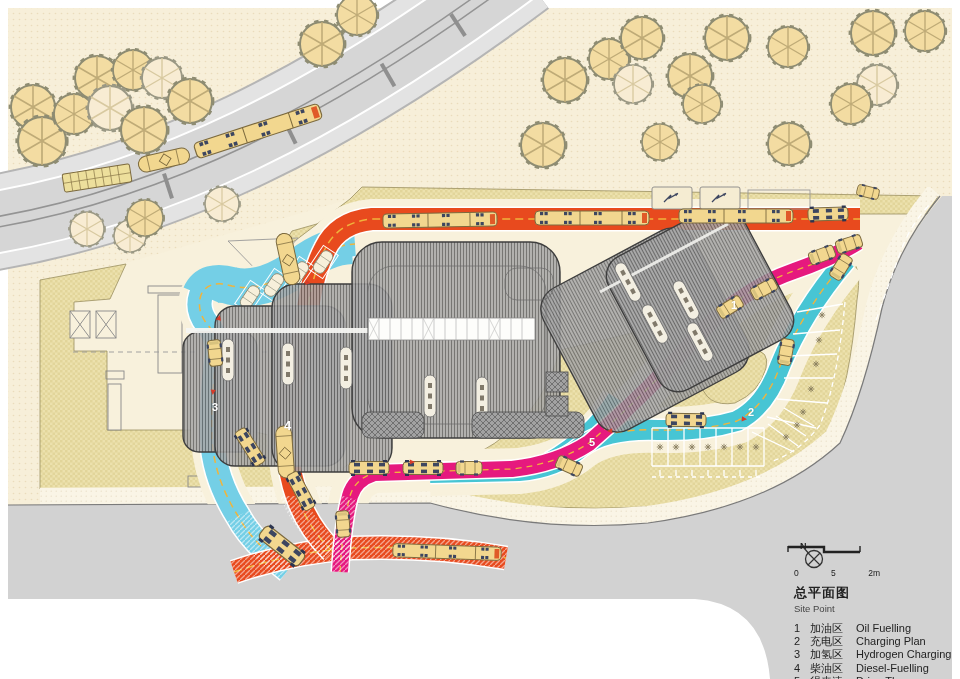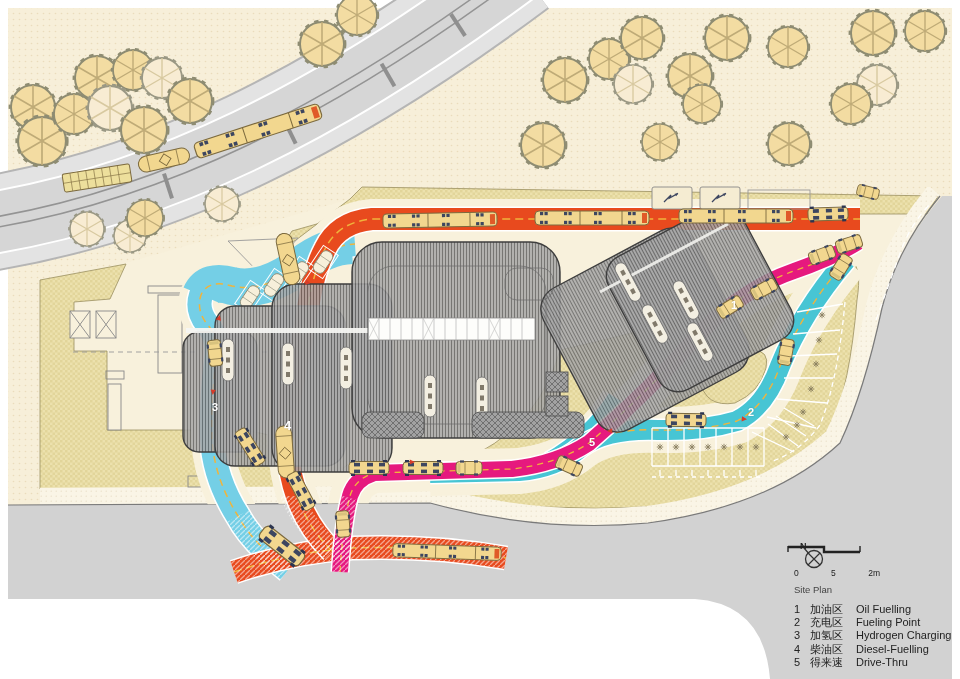--- a/index.html
+++ b/index.html
@@ -433,31 +433,32 @@
         <circle cx="14" cy="15" r="8.5" fill="none" stroke="#333" stroke-width="1.3"></circle>
         <path d="M8,9 L20,21 M20,9 L8,21 M10,11 L4,4" stroke="#333" stroke-width="1.2"></path>
       </svg>
     </div>
   </div>
   <div class="scale-labels">
     <span>0</span>
     <span>5</span>
     <span>2m</span>
   </div>
-  <div class="title-en">Site Plan</div>
+  <div class="title-zh">总平面图</div>
+  <div class="title-en">Site Point</div>
   <div class="rows">
     <div class="row">
       <span class="num">1</span>
       <span class="zh">加油区</span>
       <span class="en">Oil Fuelling</span>
     </div>
     <div class="row">
       <span class="num">2</span>
       <span class="zh">充电区</span>
-      <span class="en">Fueling Point</span>
+      <span class="en">Charging Plan</span>
     </div>
     <div class="row">
       <span class="num">3</span>
       <span class="zh">加氢区</span>
       <span class="en">Hydrogen Charging</span>
     </div>
     <div class="row">
       <span class="num">4</span>
       <span class="zh">柴油区</span>
       <span class="en">Diesel-Fuelling</span>

